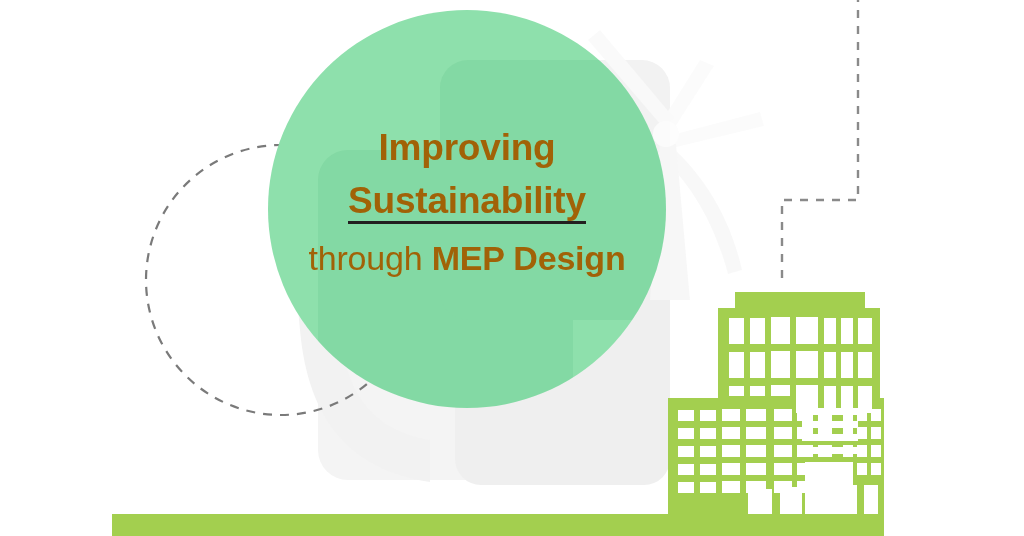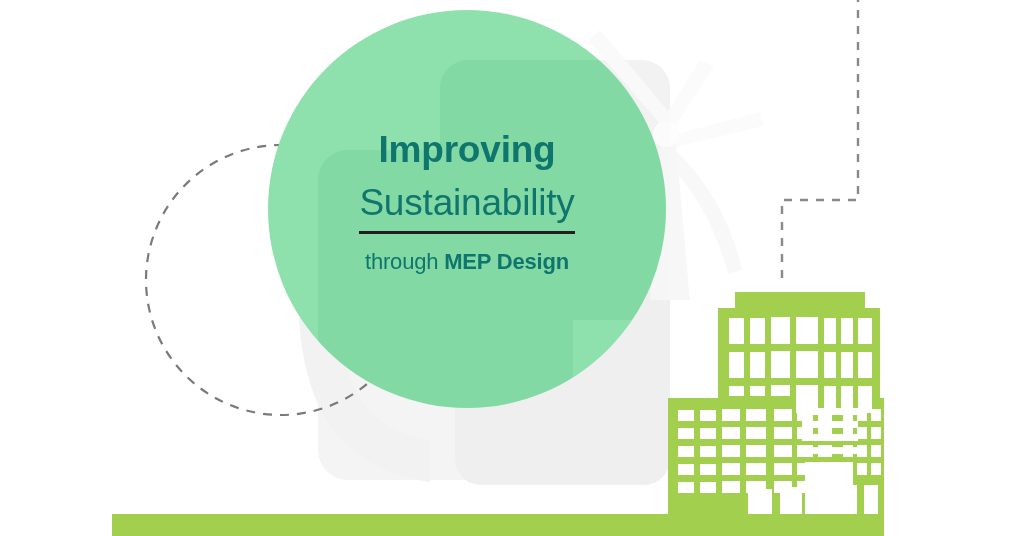--- a/index.html
+++ b/index.html
@@ -38,46 +38,46 @@
     display: flex;
     flex-direction: column;
     align-items: center;
     justify-content: center;
     text-align: center;
     box-sizing: border-box;
     padding: 18px 4px 6px 4px;
     z-index: 5;
   }
   .hl-line {
-    color: #0f766e;
+    color: #a16207;
     font-family: "Liberation Sans", sans-serif;
     letter-spacing: -0.2px;
     line-height: 1.0;
     white-space: nowrap;
   }
   .hl-1 {
     font-size: 37px;
     font-weight: bold;
     margin-bottom: 16px;
   }
   .hl-2 {
     font-size: 37px;
-    font-weight: normal;
+    font-weight: bold;
     margin-bottom: 17px;
     border-bottom: 3px solid #231f20;
-    padding-bottom: 10px;
+    padding-bottom: 2px;
     display: inline-block;
   }
   .hl-3 {
     font-size: 34px;
     font-weight: normal;
     margin-bottom: 17px;
   }
   .hl-4 {
-    font-size: 22px;
+    font-size: 34px;
     font-weight: normal;
     margin-bottom: 17px;
   }
   .hl-4 b { font-weight: bold; }
   .hl-5 {
     font-size: 34px;
     font-weight: normal;
   }
   .hl-5 b { font-weight: bold; }
 </style>

